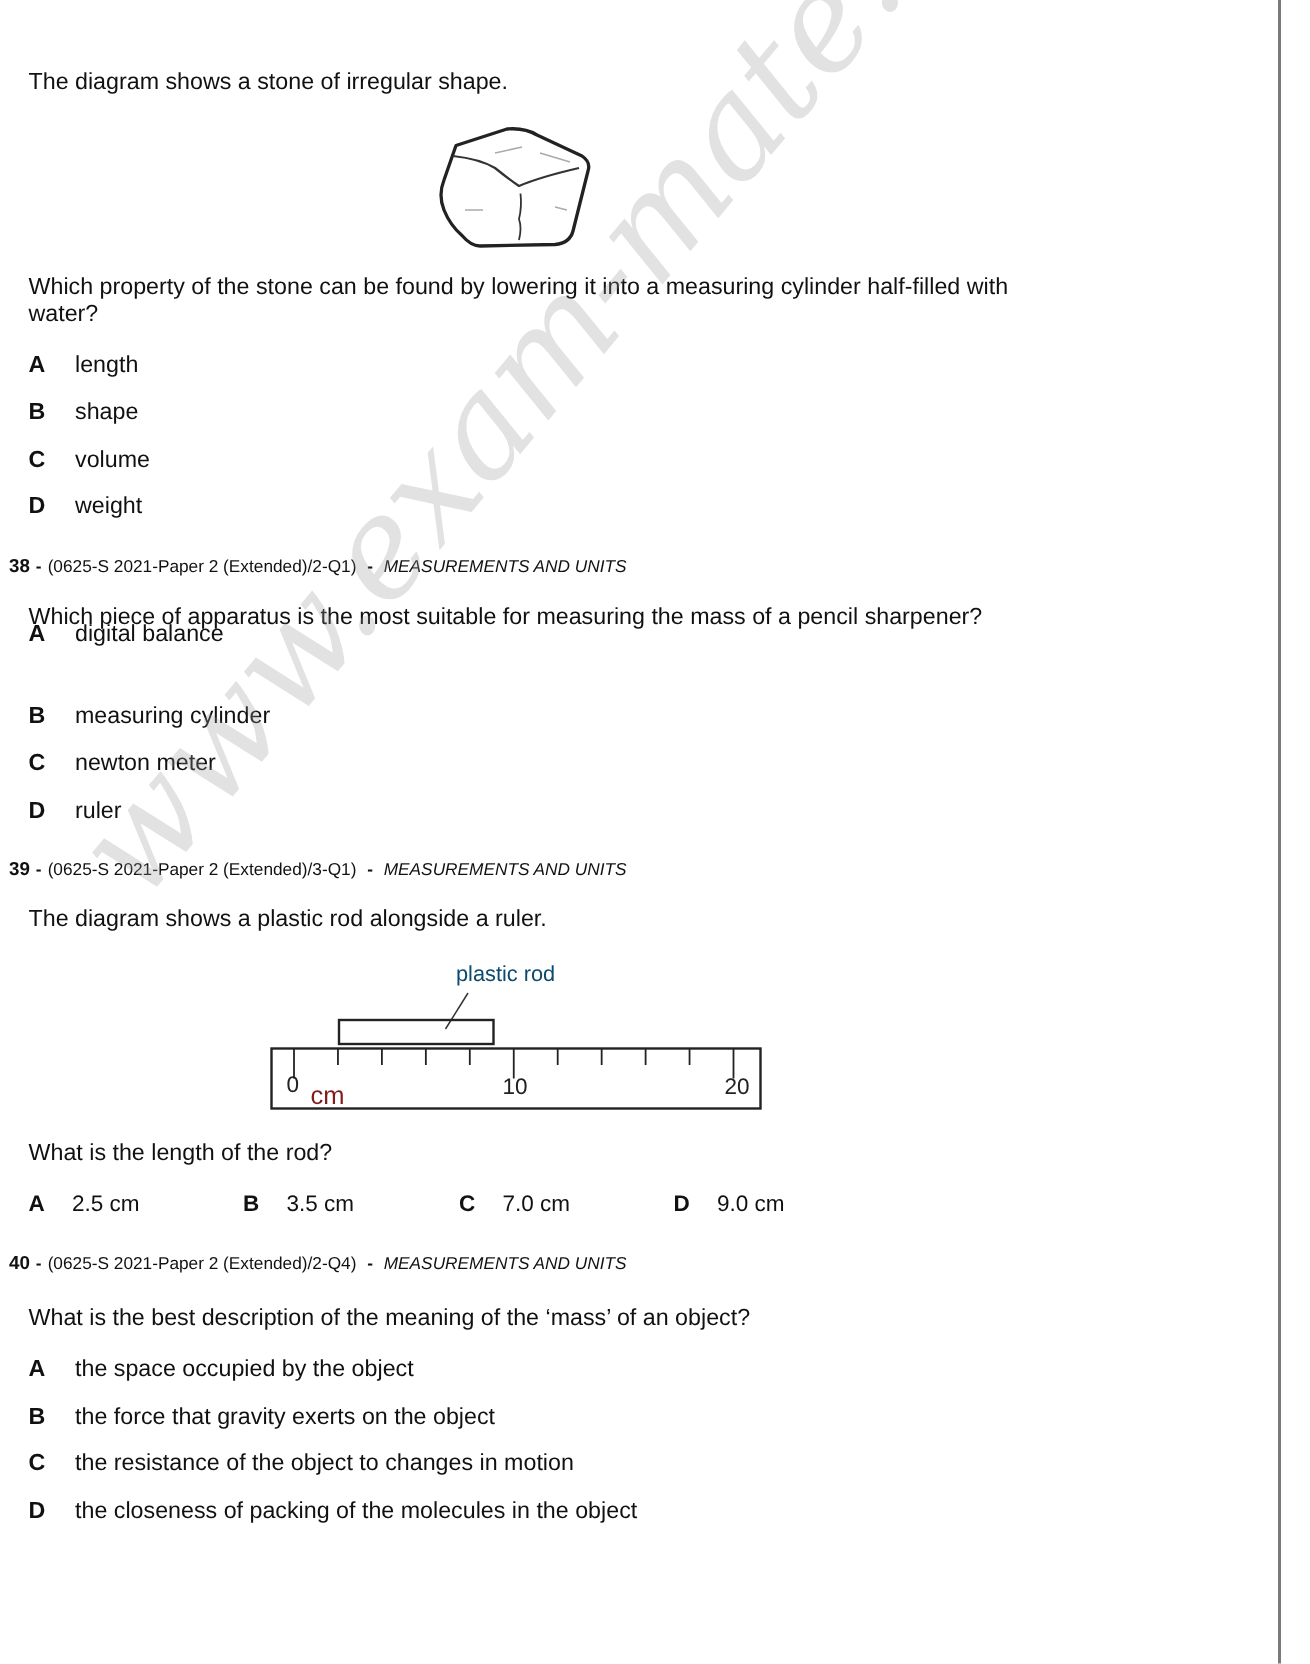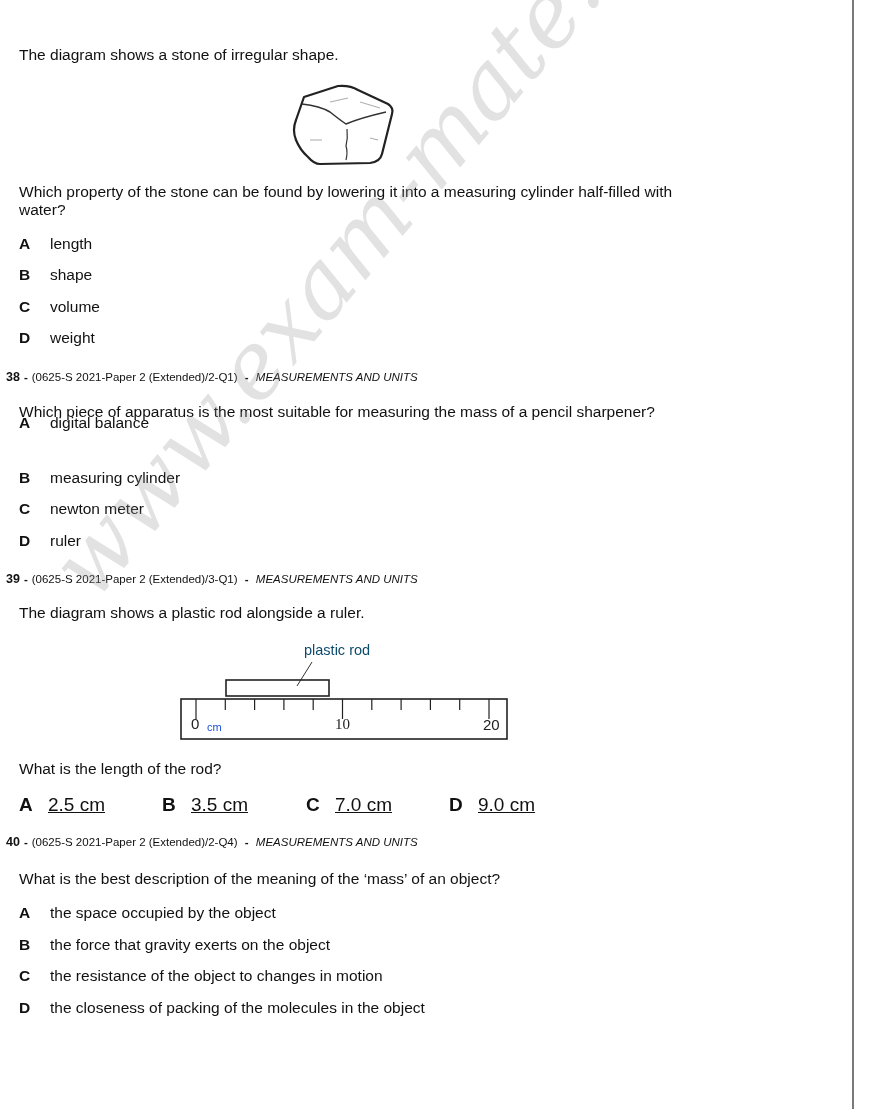--- a/index.html
+++ b/index.html
@@ -9,21 +9,21 @@
   }
   .page { position: absolute; left: 0; top: 0; width: 853px; height: 1109px; }
   .page-edge { position: absolute; left: 852px; top: 0; width: 2px; height: 1109px; background: #7a7a7a; }
   .qhead { position: absolute; left: 6px; font-size: 11.5px; color: #111; white-space: nowrap; }
   .qhead .num { font-weight: bold; font-size: 12.5px; }
   .qhead .dash { font-weight: bold; margin: 0 4px; }
   .qhead .topic { font-style: italic; }
   .stem { position: absolute; left: 19px; font-size: 15.5px; line-height: 18px; width: 700px; }
   .opt { position: absolute; left: 19px; font-size: 15.5px; }
   .opt .letter { font-weight: bold; display: inline-block; width: 31px; }
-  .hopt { position: absolute; font-size: 19px; text-decoration: underline; }
+  .hopt { position: absolute; font-size: 15px; }
   .hopt .letter { font-weight: bold; display: inline-block; width: 29px; }
   svg { position: absolute; overflow: visible; }
   .watermark {
     position: absolute; left: 70px; top: 530px;
     font-family: "DejaVu Serif", "Liberation Serif", serif; font-style: italic;
     font-size: 92px; color: rgba(150,150,150,0.28);
     transform: rotate(-50deg); transform-origin: left center; white-space: nowrap;
     pointer-events: none;
   }
 </style>
@@ -79,22 +79,22 @@
       <line x1="103.9" y1="59" x2="103.9" y2="70" stroke="#222" stroke-width="1.2"></line>
       <line x1="133.2" y1="59" x2="133.2" y2="70" stroke="#222" stroke-width="1.2"></line>
       <line x1="162.5" y1="59" x2="162.5" y2="79" stroke="#222" stroke-width="1.2"></line>
       <line x1="191.8" y1="59" x2="191.8" y2="70" stroke="#222" stroke-width="1.2"></line>
       <line x1="221.1" y1="59" x2="221.1" y2="70" stroke="#222" stroke-width="1.2"></line>
       <line x1="250.4" y1="59" x2="250.4" y2="70" stroke="#222" stroke-width="1.2"></line>
       <line x1="279.7" y1="59" x2="279.7" y2="70" stroke="#222" stroke-width="1.2"></line>
       <line x1="309" y1="59" x2="309" y2="79" stroke="#222" stroke-width="1.2"></line>
     </svg>
     <div style="position:absolute; left:11px; top:75px; font-size:15px; color:#222;">0</div>
-    <div style="position:absolute; left:27px; top:81px; font-size:11px; color:#1d4ed8;">cm</div>
-    <div style="position:absolute; left:155px; top:76px; font-size:15px; color:#222;font-family:Liberation Serif, serif;">10</div>
+    <div style="position:absolute; left:27px; top:81px; font-size:17px; color:#7f1d1d;">cm</div>
+    <div style="position:absolute; left:155px; top:76px; font-size:15px; color:#222;">10</div>
     <div style="position:absolute; left:303px; top:76px; font-size:15px; color:#222;">20</div>
   </div>
 
   <div class="stem" style="top:760px;">What is the length of the rod?</div>
 
   <div class="hopt" style="top:794px; left:19px;"><span class="letter">A</span><span>2.5 cm</span></div>
   <div class="hopt" style="top:794px; left:162px;"><span class="letter">B</span><span>3.5 cm</span></div>
   <div class="hopt" style="top:794px; left:306px;"><span class="letter">C</span><span>7.0 cm</span></div>
   <div class="hopt" style="top:794px; left:449px;"><span class="letter">D</span><span>9.0 cm</span></div>
 

